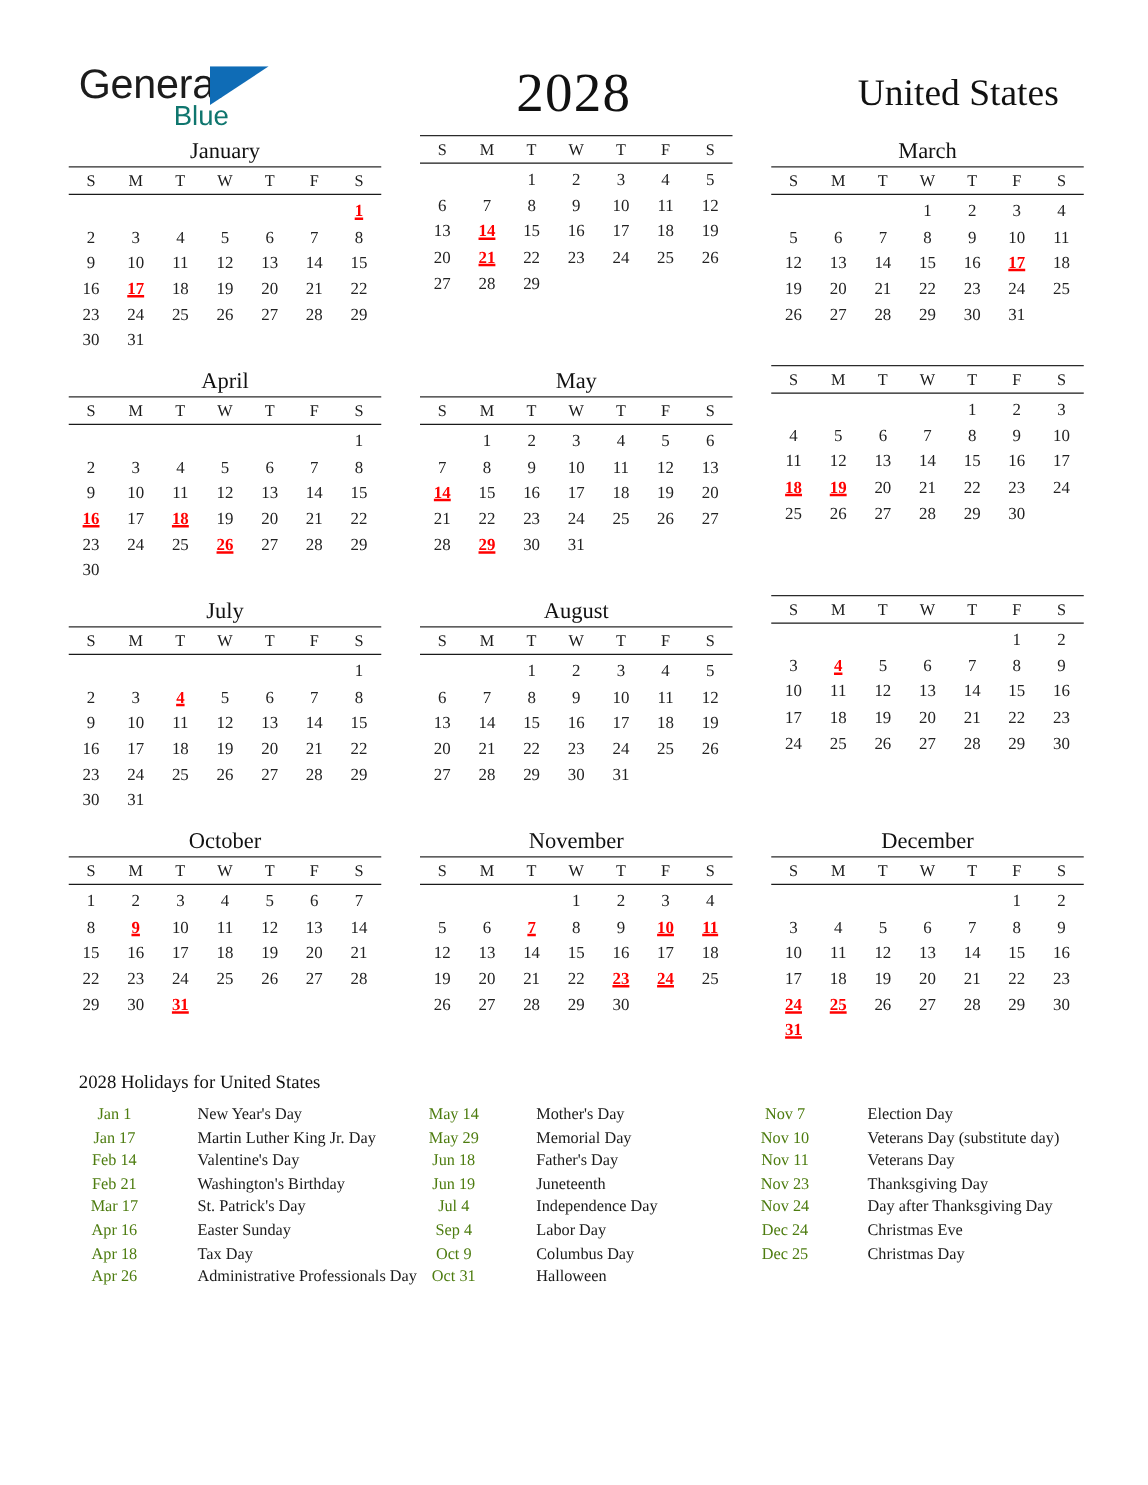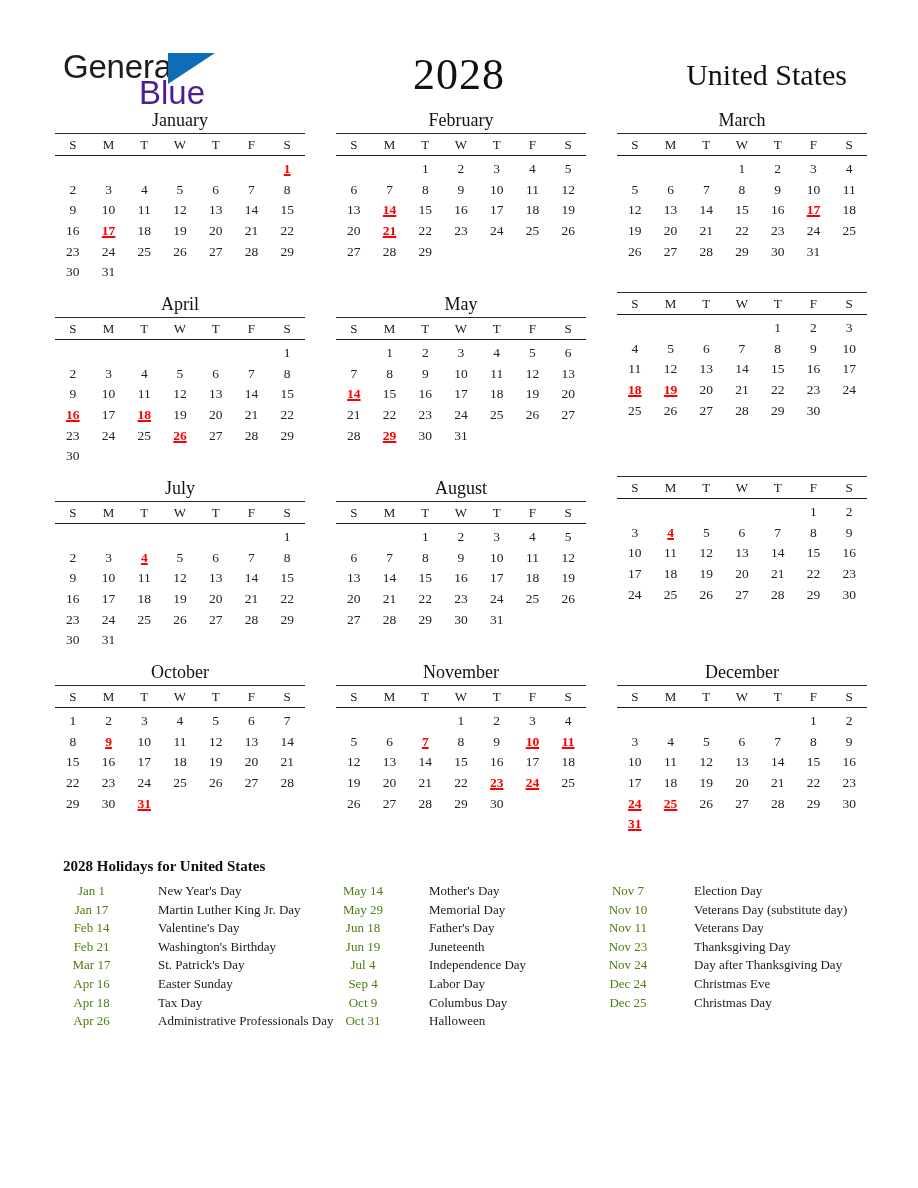--- a/index.html
+++ b/index.html
@@ -43,22 +43,22 @@
     font-size: 33px;
     color: #1c1c1c;
     letter-spacing: -0.2px;
     position: absolute;
     left: 0;
     top: 0;
     line-height: 38px;
   }
   .logo-blue {
     font-family: "Liberation Sans", "DejaVu Sans", sans-serif;
-    font-size: 33px;
-    color: #4c1d95;
+    font-size: 22px;
+    color: #0f766e;
     position: absolute;
     left: 76px;
     top: 26px;
     line-height: 38px;
   }
   .logo-tri {
     position: absolute;
     left: 105px;
     top: 5px;
     width: 47px;
@@ -145,21 +145,21 @@
   
   .holidays {
     position: absolute;
     top: 856px;
     left: 63px;
     width: 800px;
   }
   .holidays-title {
     font-family: "Liberation Serif", "DejaVu Serif", serif;
     font-size: 15px;
-    font-weight: bold;
+    font-weight: normal;
     color: #111;
     line-height: 20px;
     margin-bottom: 6px;
   }
   .holiday-cols {
     display: grid;
     grid-template-columns: 272px 265px 263px;
     column-gap: 0;
   }
   .holiday-item {
@@ -245,21 +245,20 @@
           <div class="day">25</div>
           <div class="day">26</div>
           <div class="day">27</div>
           <div class="day">28</div>
           <div class="day">29</div>
           <div class="day">30</div>
           <div class="day">31</div>
         </div>
       </div>
       <div class="month">
-        <div class="month-name">February</div>
         <div class="dow-row">
           <div class="dow">S</div>
           <div class="dow">M</div>
           <div class="dow">T</div>
           <div class="dow">W</div>
           <div class="dow">T</div>
           <div class="dow">F</div>
           <div class="dow">S</div>
         </div>
         <div class="weeks">

